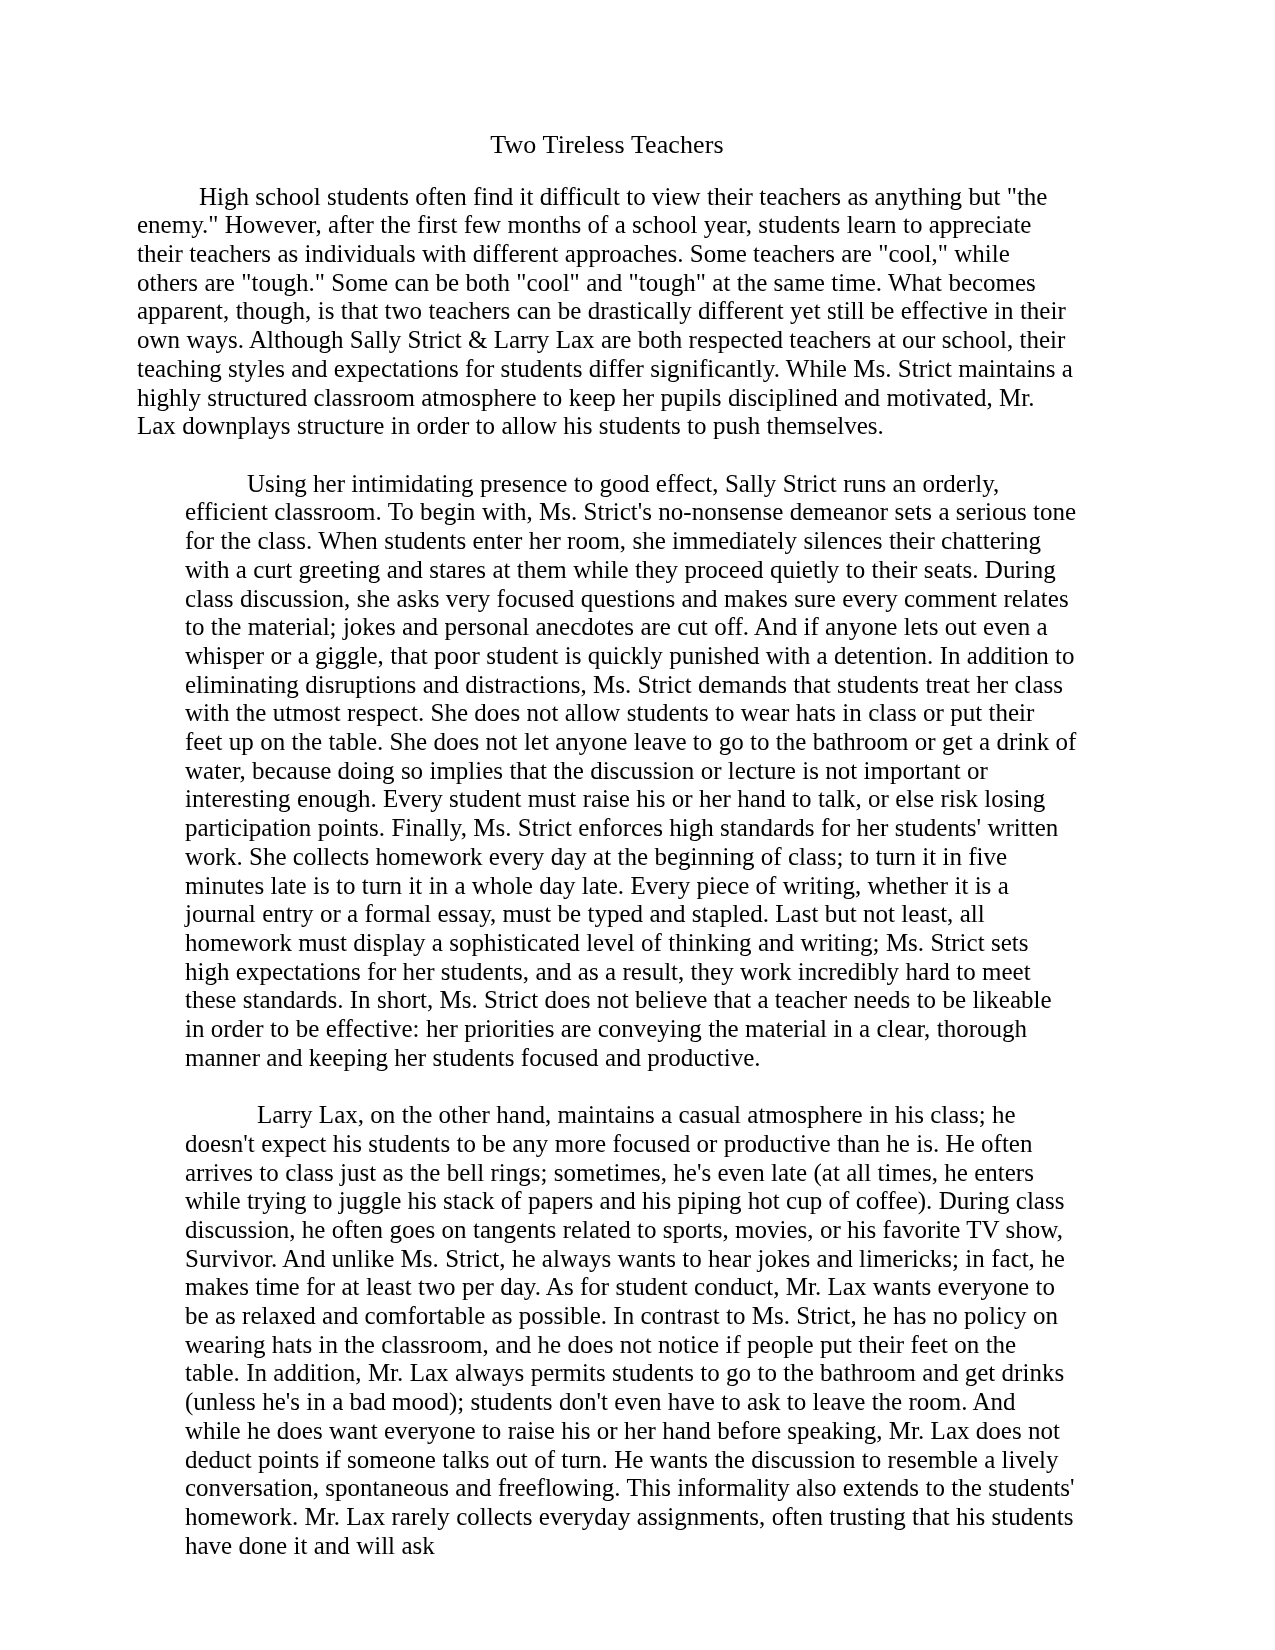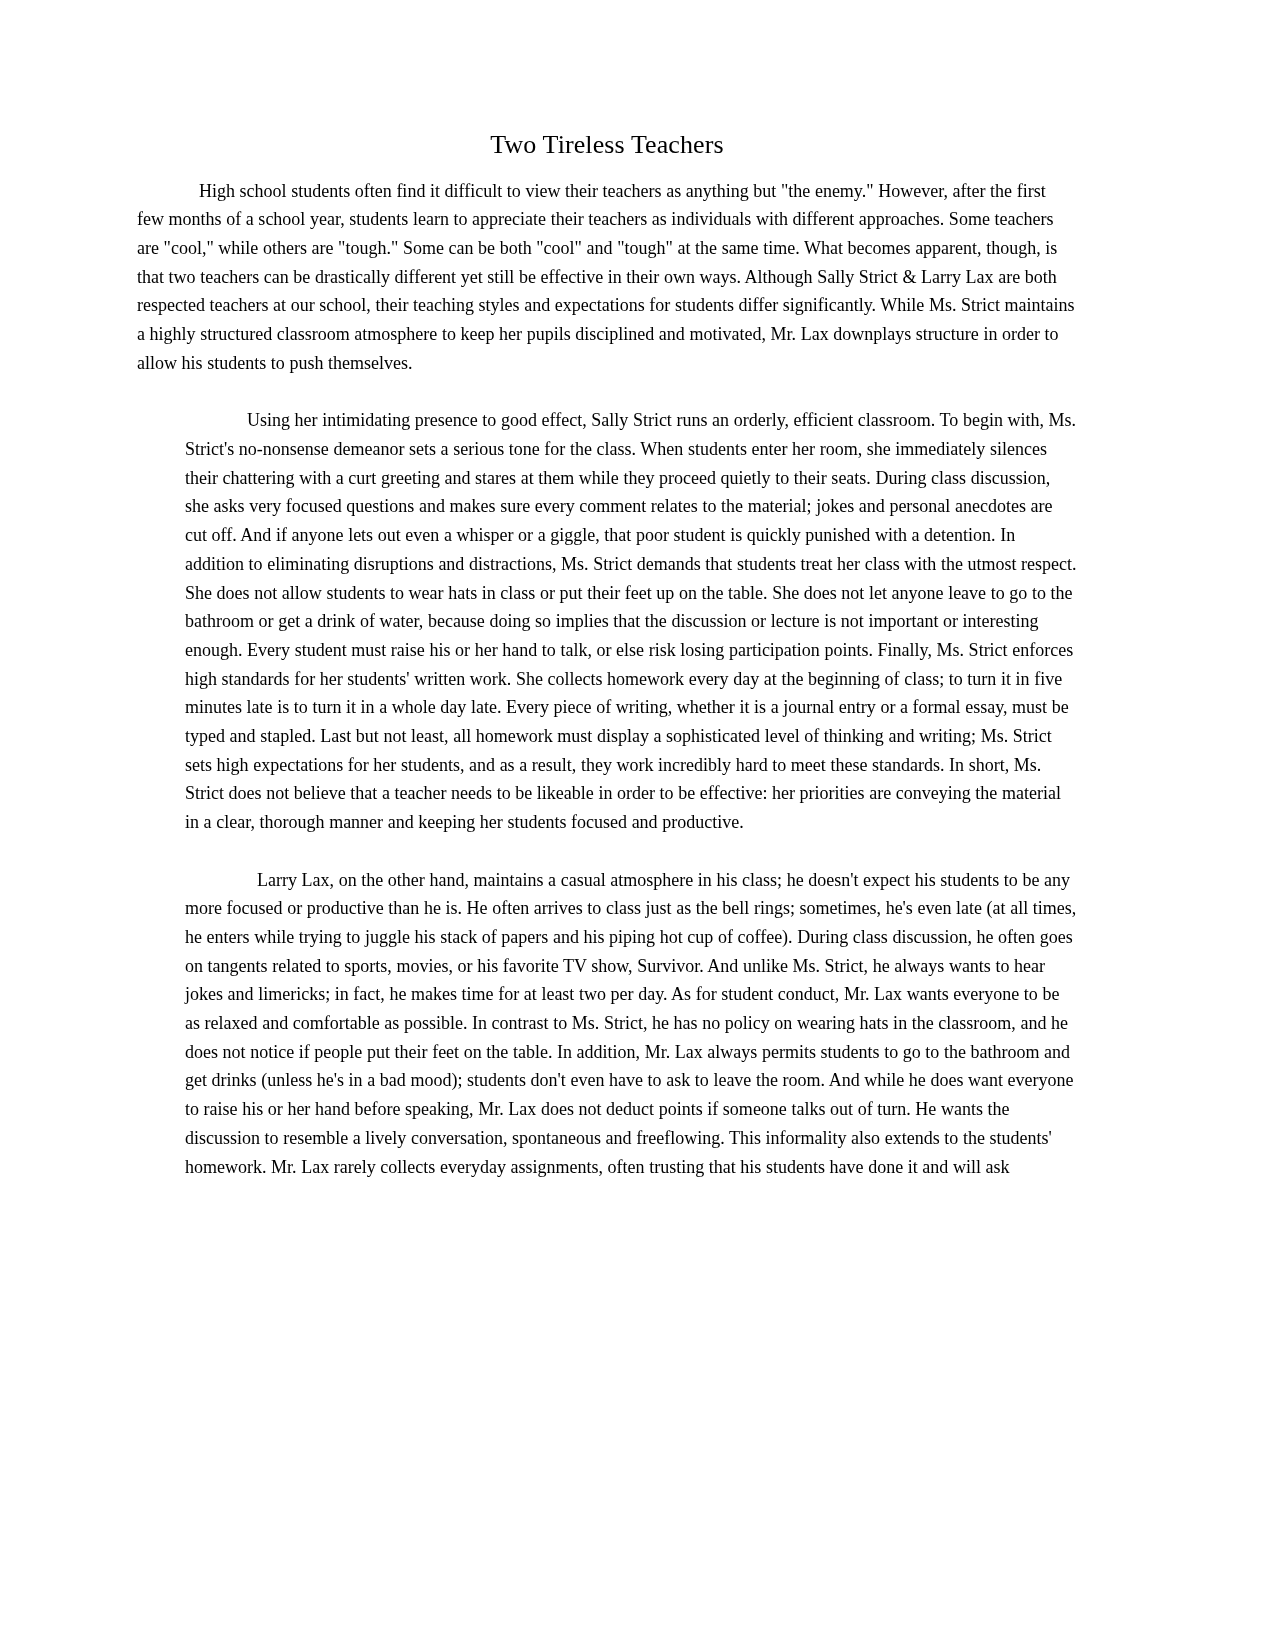--- a/index.html
+++ b/index.html
@@ -23,25 +23,25 @@
     position: absolute;
     left: 137px;
     top: 130px;
     width: 940px;
   }
   .doc-title {
     text-align: center;
     font-size: 26px;
     line-height: 1.18;
     font-weight: normal;
-    margin: 0 0 16px 0;
+    margin: 0 0 22px 0;
     letter-spacing: 0.1px;
   }
   .doc-paragraph {
-    font-size: 18px;
+    font-size: 25px;
     line-height: 28.7px;
     text-align: left;
     margin: 0;
     text-indent: 62px;
     word-spacing: 0.1px;
   }
   .doc-paragraph + .doc-paragraph {
     margin-top: 28.7px;
     margin-left: 48px;
   }

